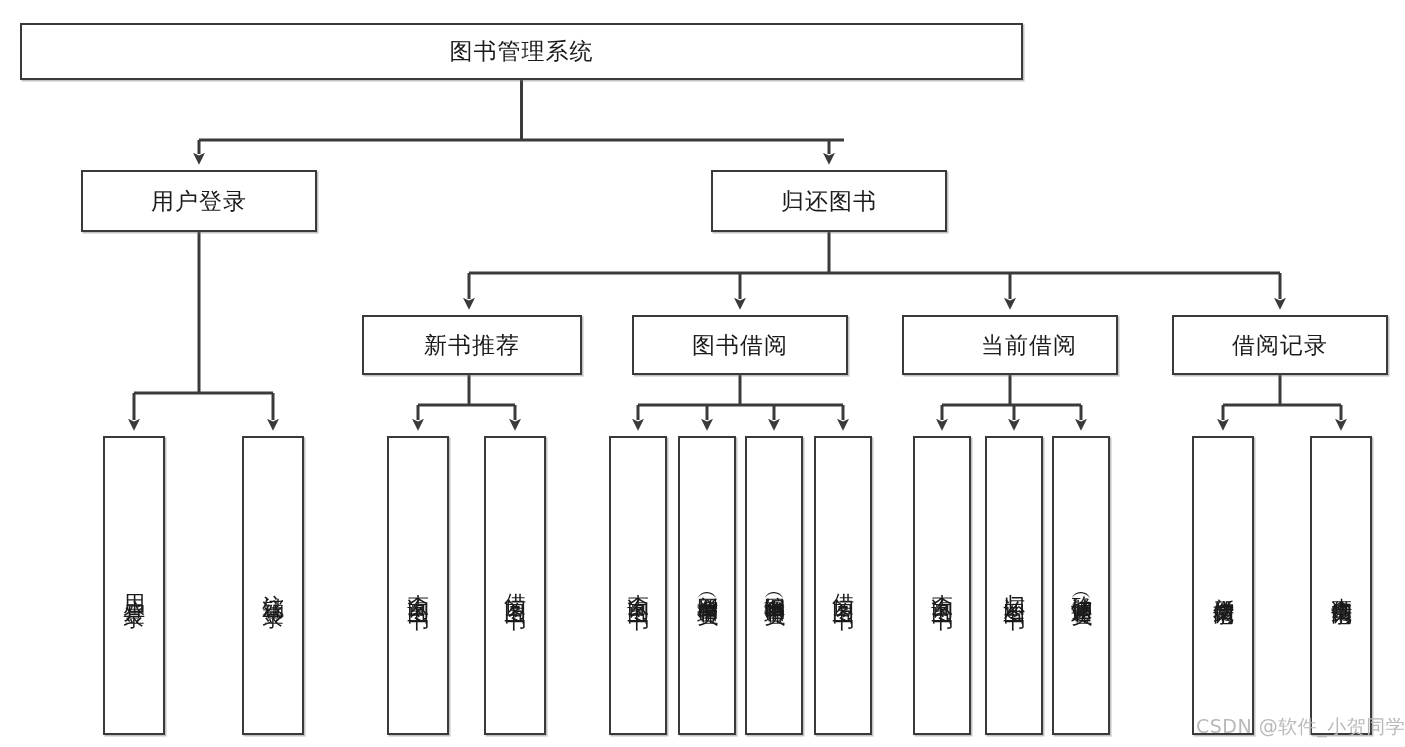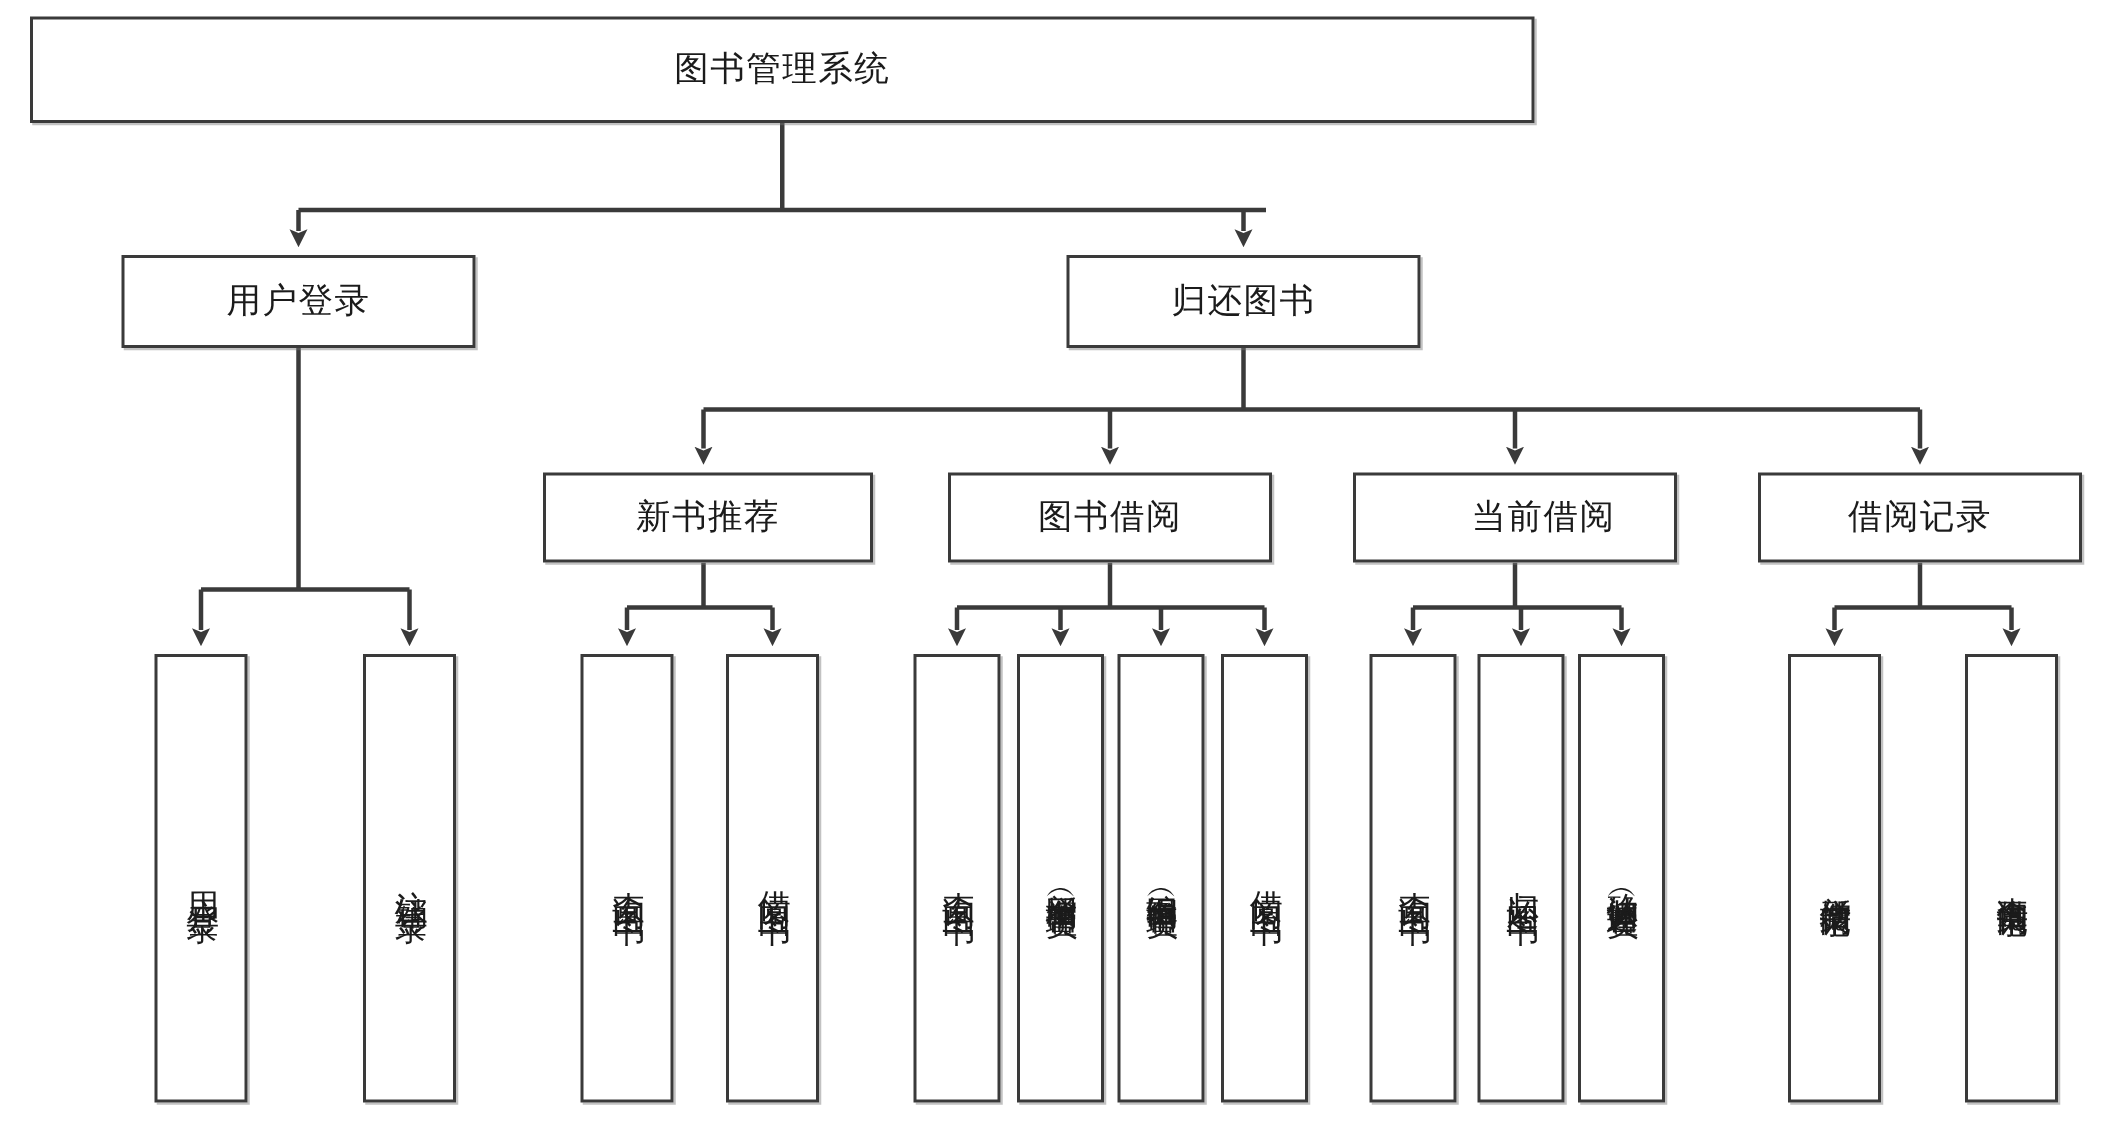--- a/index.html
+++ b/index.html
@@ -114,21 +114,21 @@
       <path d="M1014,405 L1014,420" marker-end="url(#arrow)"></path>
       <path d="M1081,405 L1081,420" marker-end="url(#arrow)"></path>
 
       <path d="M1280,375 L1280,405"></path>
       <path d="M1223,405 L1341,405"></path>
       <path d="M1223,405 L1223,420" marker-end="url(#arrow)"></path>
       <path d="M1341,405 L1341,420" marker-end="url(#arrow)"></path>
     </g>
   </svg>
 
-  <div class="node" style="left: 20px; top: 11px; width: 1003px; height: 71px; justify-content: center;">
+  <div class="node" style="left: 20px; top: 23px; width: 1003px; height: 57px; justify-content: center;">
     <span class="label">图书管理系统</span>
   </div>
 
   <div class="node" style="left: 81px; top: 170px; width: 236px; height: 62px;">
     <span class="label">用户登录</span>
   </div>
   <div class="node" style="left: 711px; top: 170px; width: 236px; height: 62px;">
     <span class="label">归还图书</span>
   </div>
 
@@ -180,14 +180,15 @@
         <span class="label">确认归还（管理员）</span>
       </div>
       <div class="node leaf tight" style="left: 1192px; top: 436px; width: 62px; height: 299px;">
         <span class="label">新增借阅记录</span>
       </div>
       <div class="node leaf tight" style="left: 1310px; top: 436px; width: 62px; height: 299px;">
         <span class="label">查询借阅记录</span>
       </div>
     </div>
 
+  <div class="watermark" style="left: 1196px; top: 714px;">CSDN @软件_小贺同学</div>
 
 </div>
 
 </body></html>

